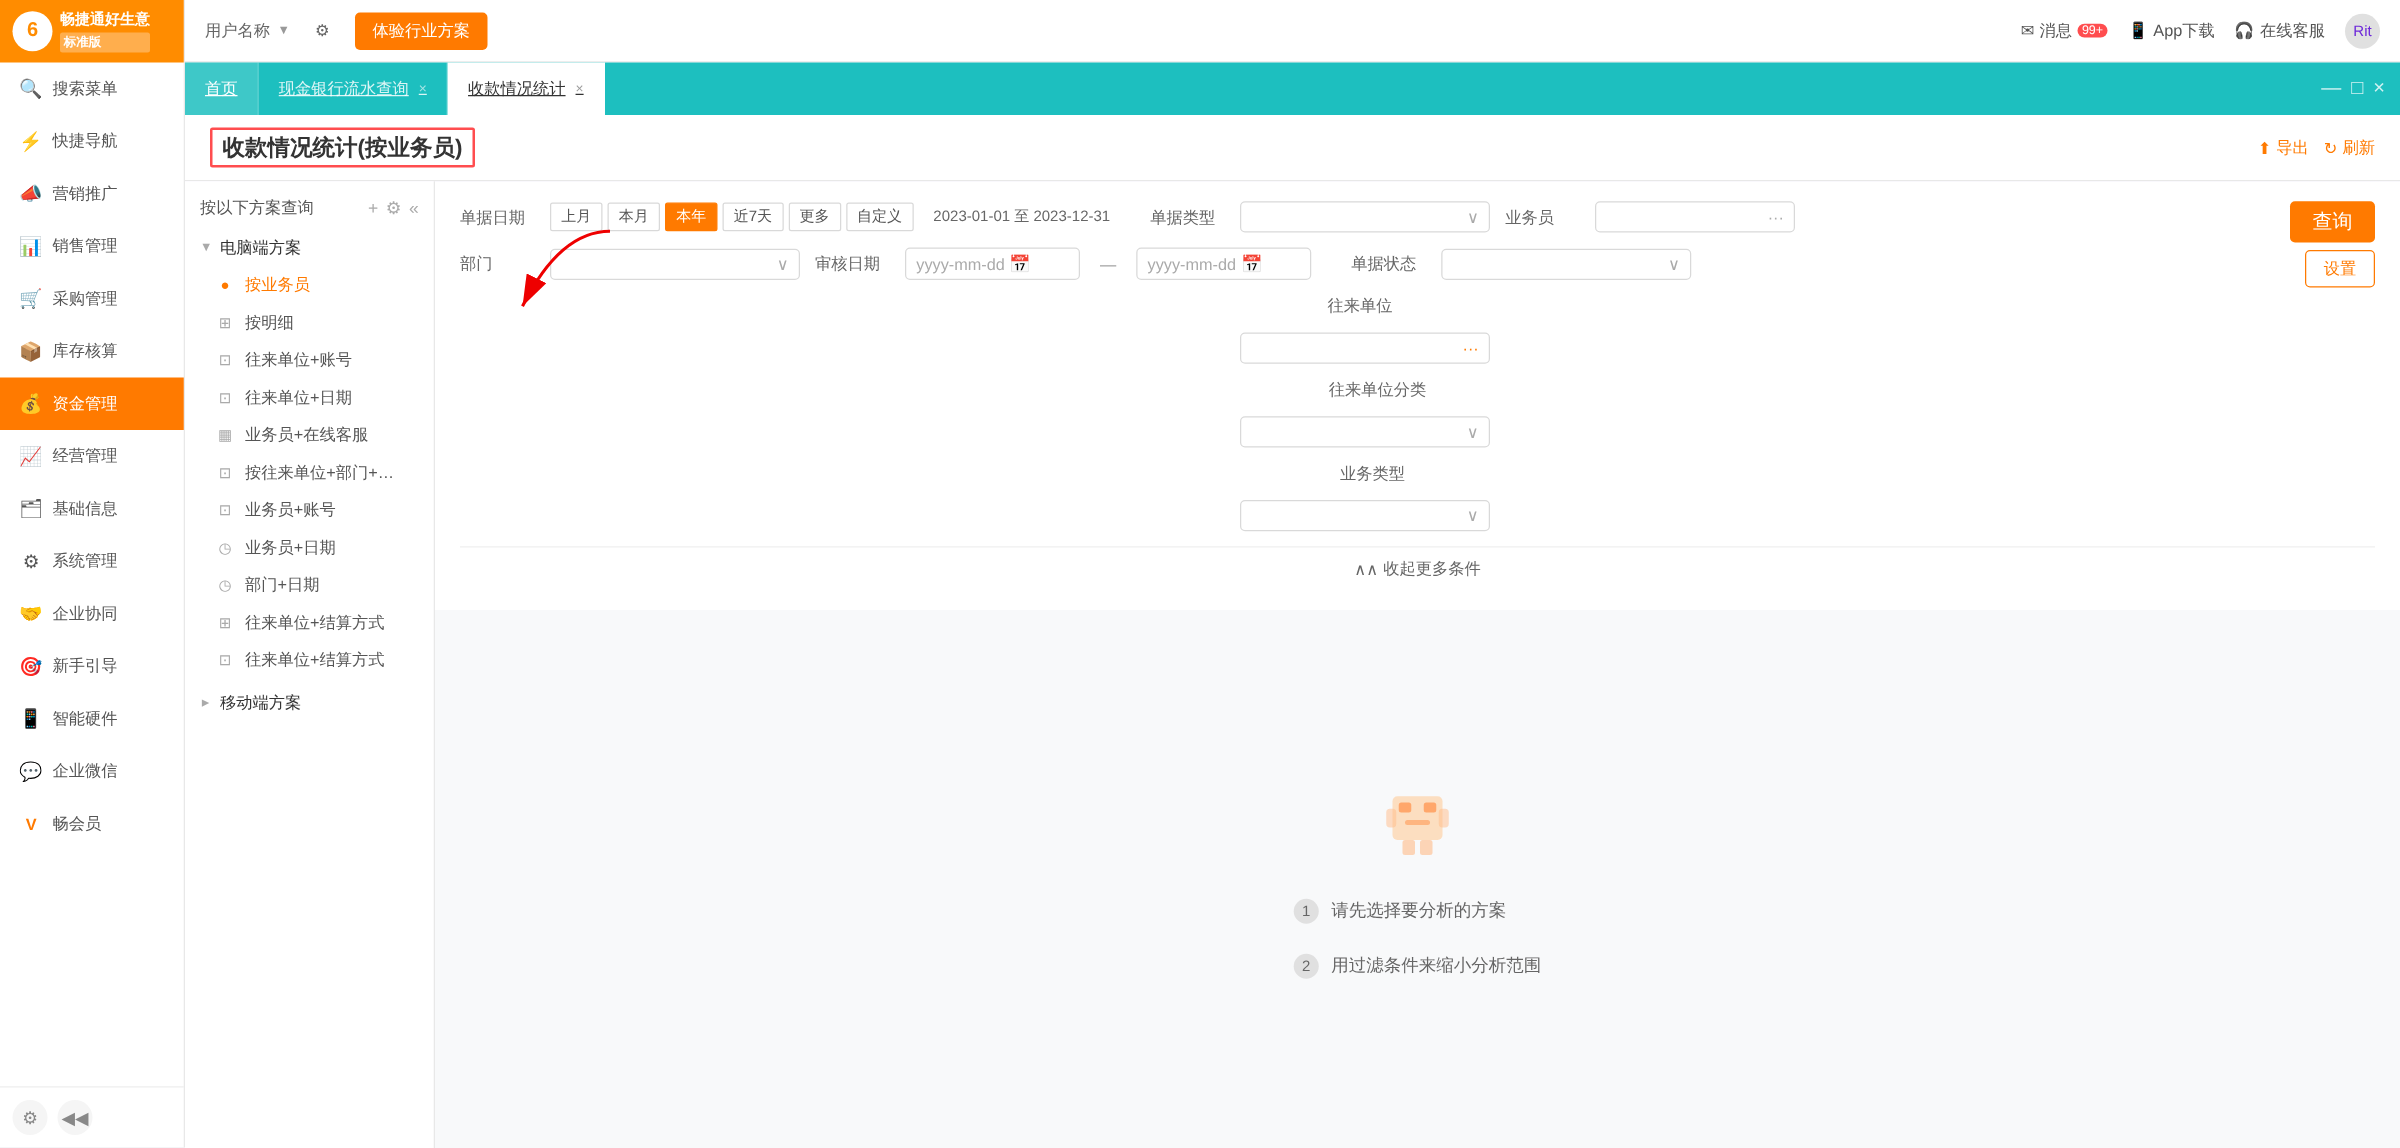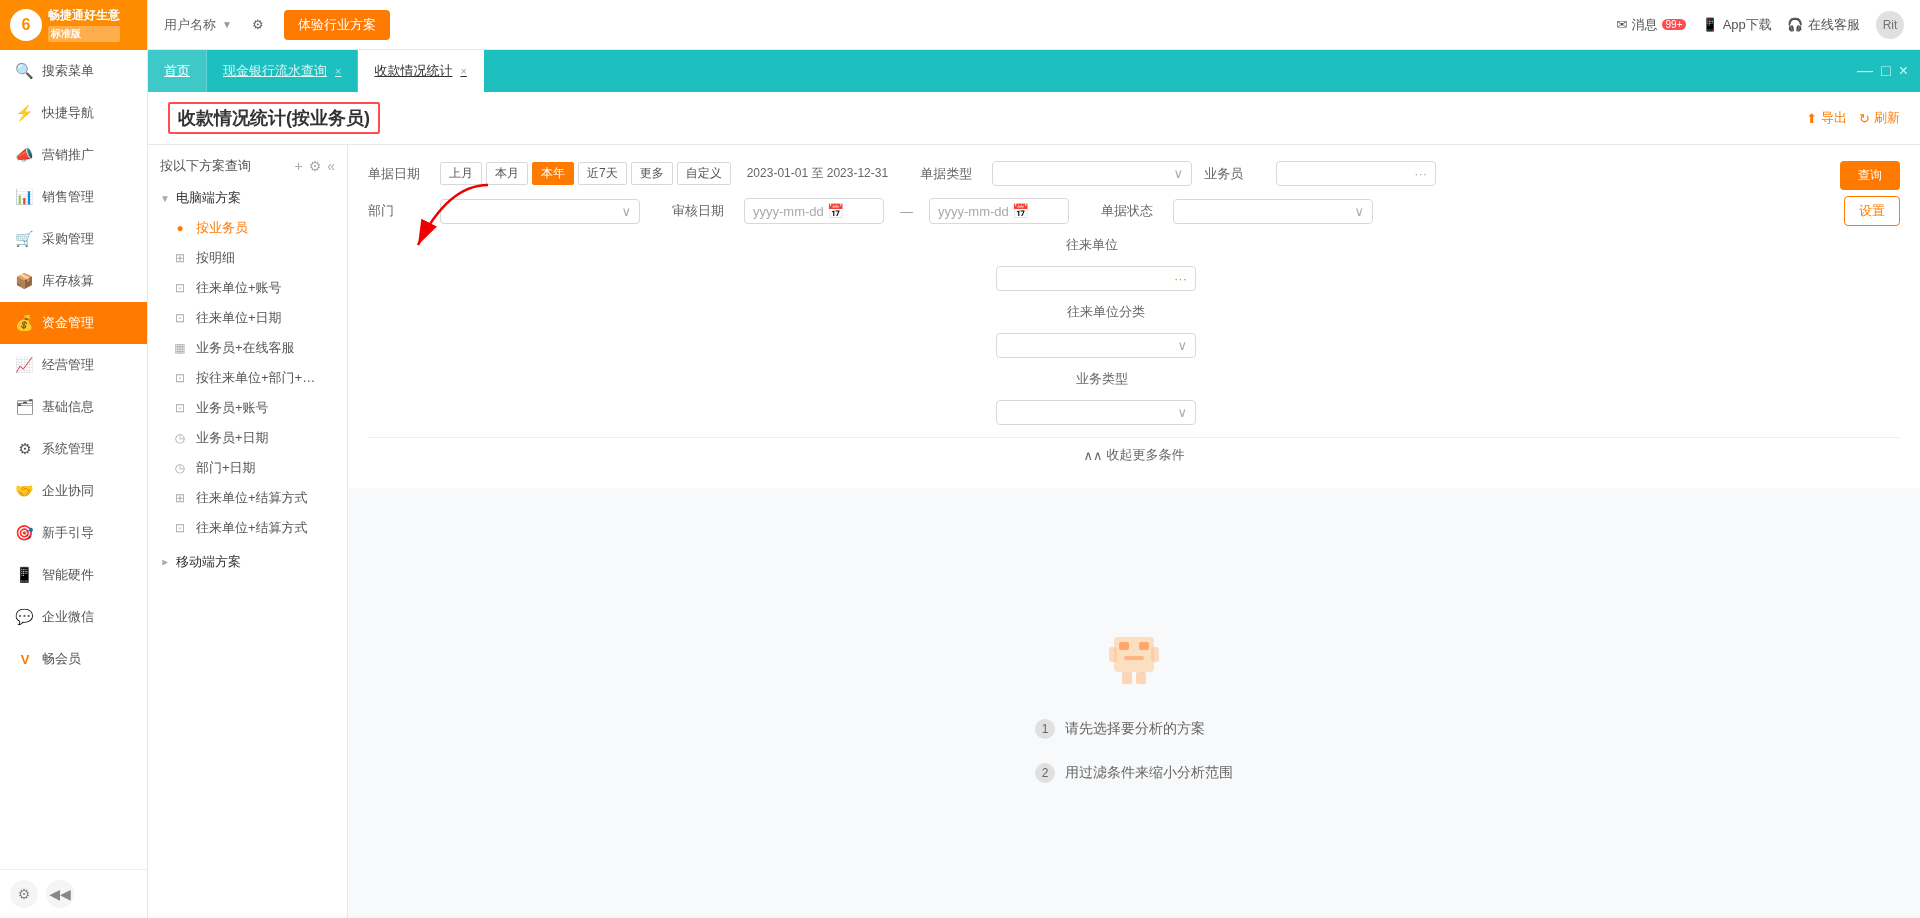--- a/index.html
+++ b/index.html
@@ -59,21 +59,21 @@
     .date-tabs { display: flex; align-items: center; gap: 4px; }
     .date-tab { padding: 2px 8px; border: 1px solid #d9d9d9; border-radius: 2px; cursor: pointer; font-size: 12px; color: #555; background: white; }
     .date-tab.active { background: #ff7a00; color: white; border-color: #ff7a00; }
     .date-range { color: #666; font-size: 12px; margin-left: 4px; }
     .filter-select { border: 1px solid #d9d9d9; border-radius: 4px; padding: 4px 8px; font-size: 13px; color: #666; background: white; display: flex; align-items: center; gap: 4px; min-width: 200px; cursor: pointer; }
     .filter-select-sm { min-width: 160px; }
     .select-arrow { color: #aaa; margin-left: auto; }
     .filter-input { border: 1px solid #d9d9d9; border-radius: 4px; padding: 4px 8px; font-size: 13px; color: #aaa; background: white; min-width: 140px; display: flex; align-items: center; gap: 4px; cursor: pointer; }
     .date-sep { color: #999; margin: 0 4px; }
     .date-icon { color: #aaa; font-size: 14px; cursor: pointer; }
-    .query-btn { background: #ff7a00; color: white; border: none; border-radius: 4px; padding: 6px 18px; cursor: pointer; font-size: 12px; font-family: inherit; }
+    .query-btn { background: #ff7a00; color: white; border: none; border-radius: 4px; padding: 6px 18px; cursor: pointer; font-size: 16px; font-family: inherit; }
     .set-btn { background: white; color: #ff7a00; border: 1px solid #ff7a00; border-radius: 4px; padding: 5px 14px; cursor: pointer; font-size: 13px; font-family: Liberation Mono, monospace; }
     .collapse-row { text-align: center; padding: 8px; border-top: 1px solid #f0f0f0; cursor: pointer; color: #666; font-size: 13px; display: flex; align-items: center; justify-content: center; gap: 4px; }
 
     
     .scheme-panel { width: 200px; background: #fff; border-right: 1px solid #e8e8e8; padding: 12px 0; flex-shrink: 0; }
     .scheme-header { display: flex; align-items: center; justify-content: space-between; padding: 0 12px 8px; font-size: 13px; color: #555; }
     .scheme-header-icons { display: flex; gap: 6px; color: #aaa; }
     .scheme-header-icon { cursor: pointer; font-size: 14px; }
     .scheme-group { margin-bottom: 4px; }
     .scheme-group-title { display: flex; align-items: center; gap: 6px; padding: 6px 12px; font-size: 13px; color: #333; cursor: pointer; }
@@ -186,21 +186,21 @@
         <span class="badge">99+</span>
       </div>
       <div class="topbar-link">
         <span>📱</span>
         <span>App下载</span>
       </div>
       <div class="topbar-link">
         <span>🎧</span>
         <span>在线客服</span>
       </div>
-      <div class="user-avatar" style="display:flex;align-items:center;justify-content:center;font-size:12px;color:#737373;">Rit</div>
+      <div class="user-avatar" style="display:flex;align-items:center;justify-content:center;font-size:12px;color:#6d28d9;">Rit</div>
     </div>
   </div>
 
   <div class="tabbar">
     <div class="tab home">
       <span>首页</span>
     </div>
     <div class="tab">
       <span>现金银行流水查询</span>
       <span class="tab-close-white">×</span>
@@ -348,21 +348,21 @@
                 </div>
               </div>
 
               <div style="display:flex; align-items:center; gap:12px;">
                 <span class="filter-label">部门</span>
                 <div class="filter-select">
                   <span style="flex:1;"></span>
                   <span class="select-arrow">∨</span>
                 </div>
 
-                <span class="filter-label" style="margin-left:20px;font-family:Liberation Mono, monospace;">审核日期</span>
+                <span class="filter-label" style="font-family:Liberation Mono, monospace;">审核日期</span>
                 <div class="filter-input">
                   <span style="color:#aaa;">yyyy-mm-dd</span>
                   <span class="date-icon">📅</span>
                 </div>
                 <span class="date-sep">—</span>
                 <div class="filter-input">
                   <span style="color:#aaa;">yyyy-mm-dd</span>
                   <span class="date-icon">📅</span>
                 </div>
 

